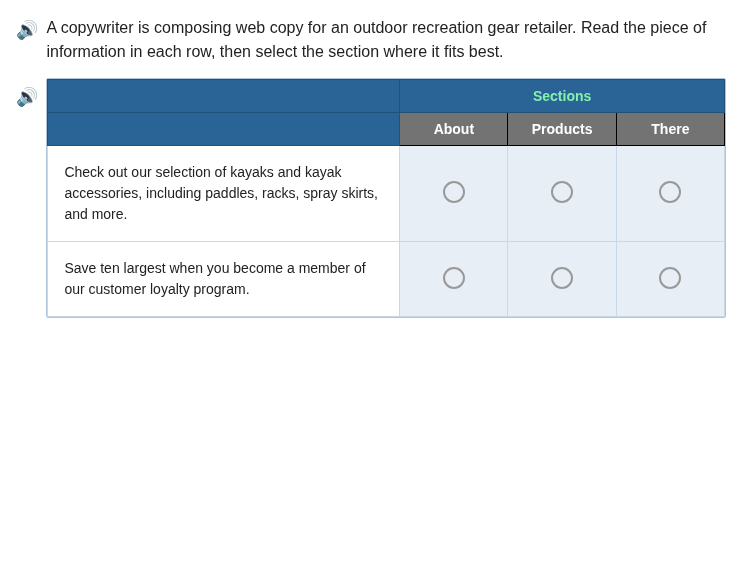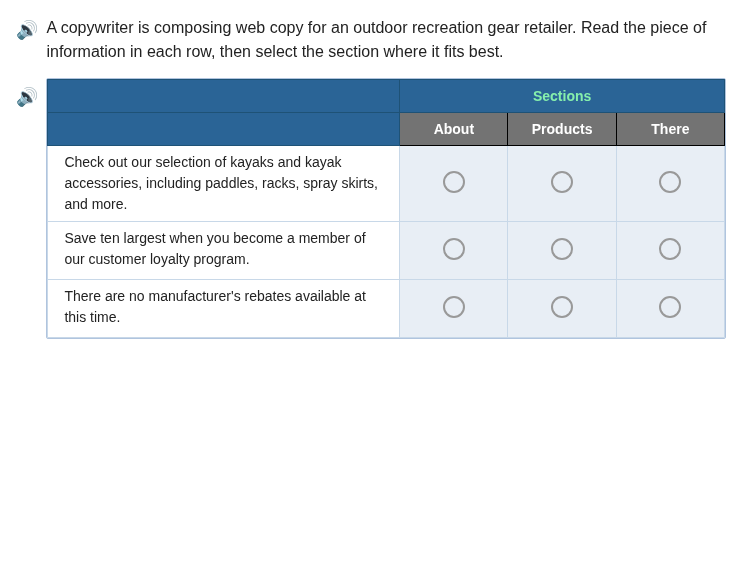--- a/index.html
+++ b/index.html
@@ -73,21 +73,21 @@
     }
     tbody tr td {
       padding: 16px 14px;
       vertical-align: middle;
       border: 1px solid #c8d8e8;
     }
     tbody tr td.text-cell {
       background: #fff;
       width: 52%;
       vertical-align: top;
-      padding: 6px 16px;
+      padding: 16px 16px;
       border-radius: 9px;
     }
     tbody tr td.radio-cell {
       background: #e8eef5;
       text-align: center;
       width: 16%;
     }
     tbody tr:nth-child(odd) td.text-cell {
       background: #fff;
     }
@@ -152,22 +152,16 @@
             <td class="radio-cell"><div class="radio-outer"></div></td>
             <td class="radio-cell"><div class="radio-outer"></div></td>
             <td class="radio-cell"><div class="radio-outer"></div></td>
           </tr>
           <tr>
             <td class="text-cell"><span class="row-label">Save ten largest when you become a member of our customer loyalty program.</span></td>
             <td class="radio-cell"><div class="radio-outer"></div></td>
             <td class="radio-cell"><div class="radio-outer"></div></td>
             <td class="radio-cell"><div class="radio-outer"></div></td>
           </tr>
-          <tr>
-            <td class="text-cell"><span class="row-label">There are no manufacturer's rebates available at this time.</span></td>
-            <td class="radio-cell"><div class="radio-outer"></div></td>
-            <td class="radio-cell"><div class="radio-outer"></div></td>
-            <td class="radio-cell"><div class="radio-outer"></div></td>
-          </tr>
         </tbody>
     </table>
   </div>
 </div>
 
 </body></html>

